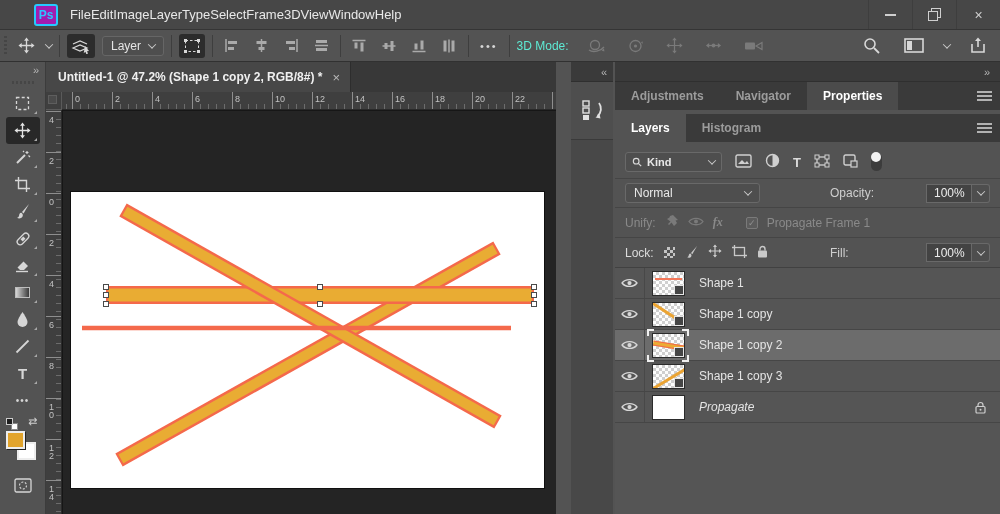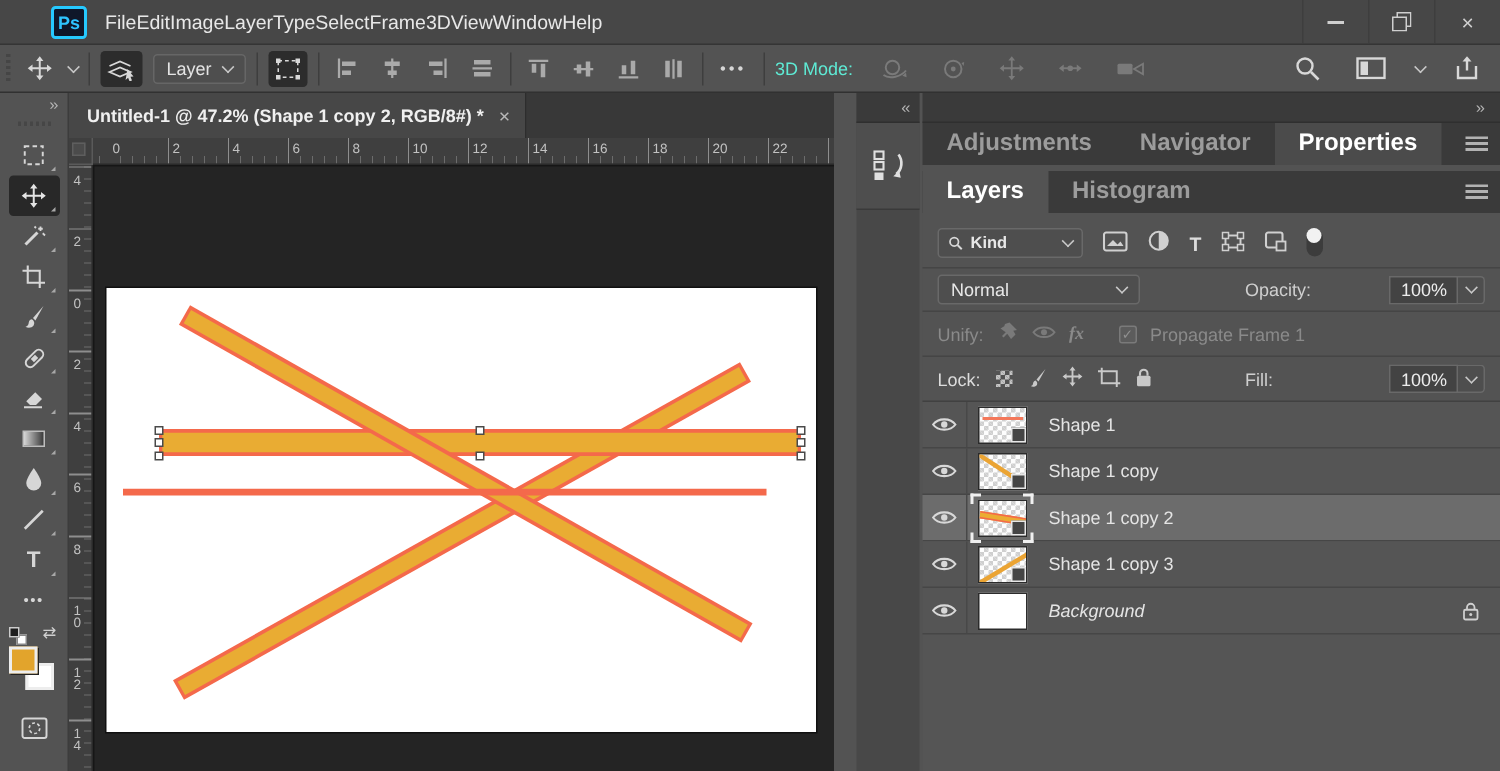--- a/index.html
+++ b/index.html
@@ -4,21 +4,21 @@
 <style>
   * { margin:0; padding:0; box-sizing:border-box; }
   html,body { width:1000px; height:514px; overflow:hidden; }
   body { font-family:"Liberation Sans", sans-serif; font-size:12px; color:#e2e2e2;
          background:#535353; -webkit-user-select:none; user-select:none; }
   .app { position:relative; width:1000px; height:514px; background:#535353; overflow:hidden; }
 
   
   .titlebar { height:30px; background:#474747; border-bottom:1px solid #353535;
               display:flex; align-items:center; padding:0 0 0 8px; }
-  .ps-logo { width:24px; height:22px; margin:0 12px 0 26px; background:#0f172a;
+  .ps-logo { width:24px; height:22px; margin:0 12px 0 26px; background:#a21caf;
              border:2px solid #26c9ff; border-radius:3px; color:#2ec4ff; font-weight:bold;
              font-size:12px; display:flex; align-items:center; justify-content:center; }
   .menus { display:flex; align-items:center; color:#e8e8e8; font-size:13px; }
   .menus span { cursor:default; }
   .win-controls { margin-left:auto; display:flex; align-items:center; height:100%; }
   .win-btn { width:44px; height:100%; display:flex; align-items:center; justify-content:center;
              color:#cfcfcf; font-size:14px; border-left:1px solid #3e3e3e; }
   .minimize-glyph { display:inline-block; width:11px; border-bottom:2px solid #cfcfcf; height:2px; }
 
   
@@ -118,21 +118,21 @@
   .dock-card { height:58px; display:flex; align-items:center; justify-content:center;
                border-bottom:1px solid #3a3a3a; background:#4e4e4e; }
 
   
   .rightpanel { flex:1; margin-left:2px; background:#535353; display:flex; flex-direction:column; }
   .panel-head { height:20px; background:#3a3a3a; border-bottom:1px solid #2f2f2f;
                 display:flex; align-items:center; justify-content:flex-end;
                 padding-right:10px; color:#b5b5b5; font-size:11px; }
   .tabrow { height:28px; background:#3a3a3a; display:flex; align-items:stretch; }
   .tabrow.second { margin-top:4px; }
-  .ptab { display:flex; align-items:center; padding:0 16px; font-weight:bold; font-size:16px;
+  .ptab { display:flex; align-items:center; padding:0 16px; font-weight:bold; font-size:12px;
           color:#9c9c9c; }
   .ptab.active1 { background:#4b4b4b; color:#ffffff; }
   .ptab.active2 { background:#535353; color:#ffffff; }
   .panel-menu { margin-left:auto; display:flex; align-items:center; padding-right:8px; }
   .menu-lines { width:15px; height:10px;
        background:repeating-linear-gradient(to bottom,#b2b2b2 0 2px,transparent 2px 4px); }
 
   .filter-row { height:33px; display:flex; align-items:center; gap:13px; padding:0 10px;
                 background:#535353; border-bottom:1px solid #454545; margin-top:4px; }
   .kind-select { width:97px; height:20px; background:#4e4e4e; border:1px solid #696969;
@@ -752,21 +752,21 @@
         <div class="layer-row">
           <div class="eye-cell">
             <svg width="17" height="12" viewBox="0 0 16 11">
                 <path d="M1 5.5C4 1.2 12 1.2 15 5.5 12 9.8 4 9.8 1 5.5z" fill="none" stroke="#d8d8d8" stroke-width="1.3"></path>
                 <circle cx="8" cy="5.5" r="2" fill="#d8d8d8"></circle>
               </svg>
           </div>
           <div class="thumb-cell">
               <div class="thumb white"></div>
             </div>
-          <span class="layer-name italic">Background</span>
+          <span class="layer-name italic">Propagate</span>
           <span class="row-lock">
             <svg width="11" height="13" viewBox="0 0 11 13">
                 <rect x="1" y="5.5" width="9" height="6.5" rx="1" fill="none" stroke="#cfcfcf" stroke-width="1.2"></rect>
                 <path d="M3 5.5V4a2.5 2.5 0 0 1 5 0v1.5" fill="none" stroke="#cfcfcf" stroke-width="1.2"></path>
                 <circle cx="5.5" cy="8.7" r="1" fill="#cfcfcf"></circle>
               </svg>
           </span>
         </div>
 
       </div>

